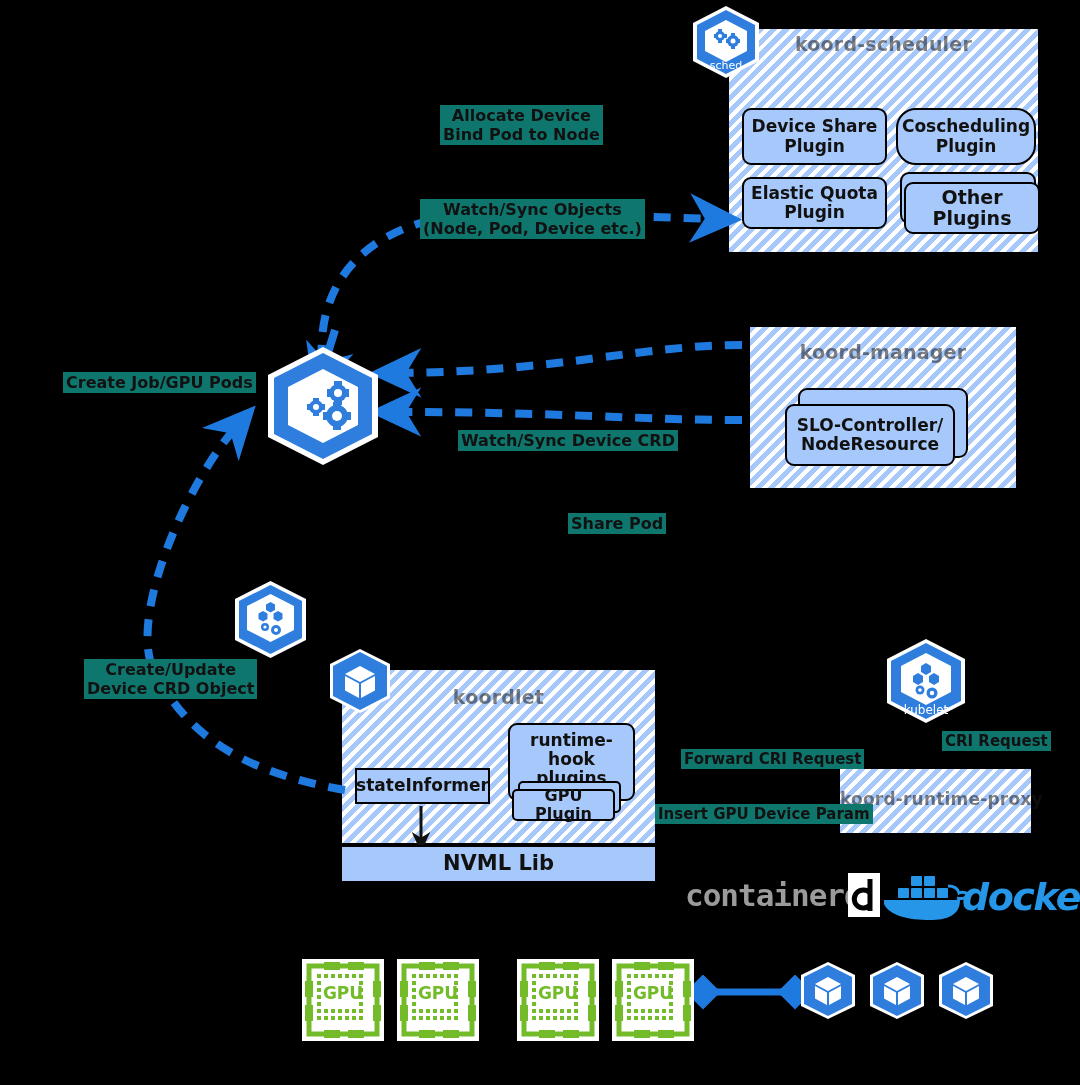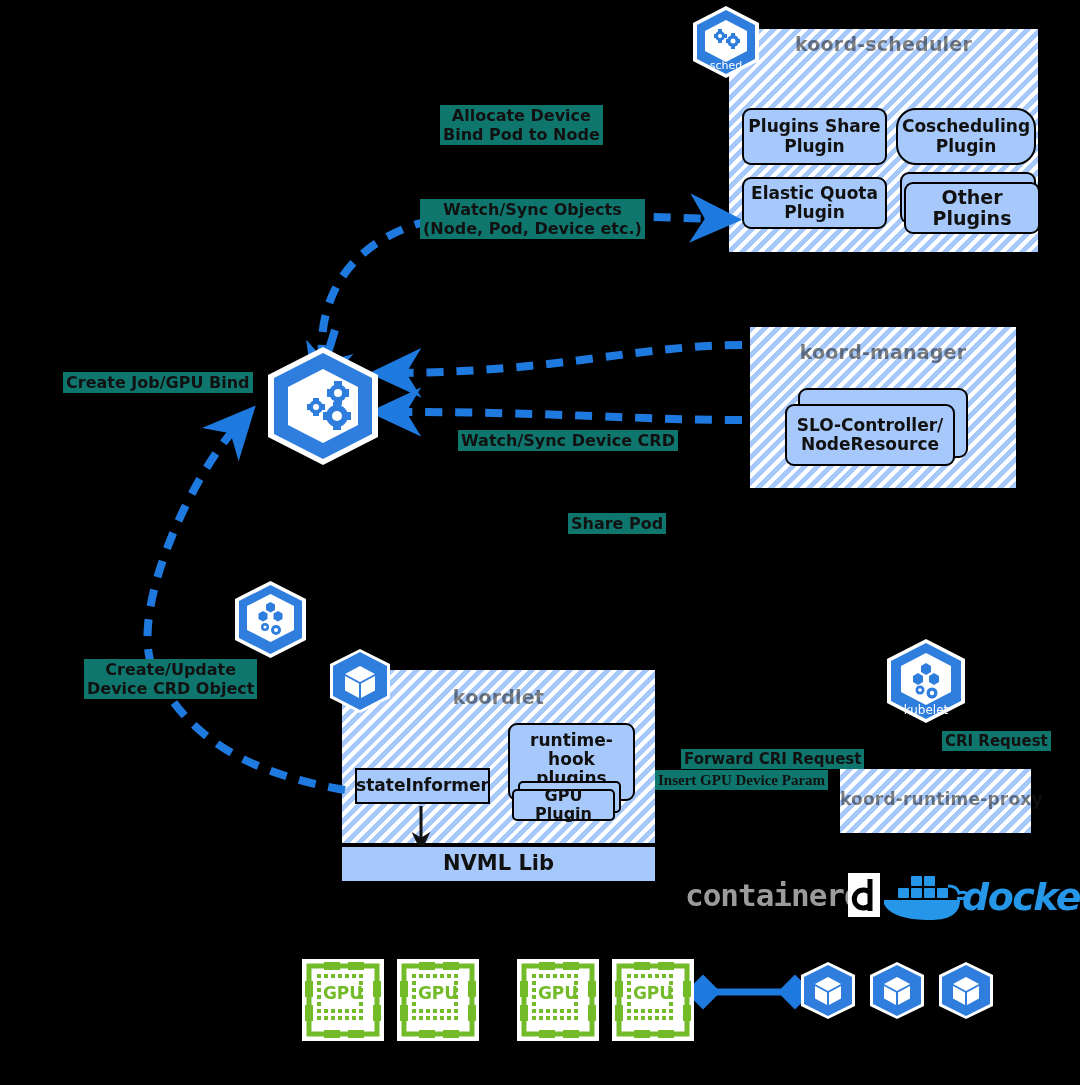--- a/index.html
+++ b/index.html
@@ -129,21 +129,21 @@
 
   <div class="node hatch-box" style="left:340px; top:668px; width:317px; height:177px;">
     <div class="hatch-title" style="top:16px;">koordlet</div>
   </div>
 
   <div class="node hatch-box" style="left:838px; top:767px; width:195px; height:68px;">
     <div class="hatch-title" style="top:20px; font-size:17px;">koord-runtime-proxy</div>
   </div>
 
   <div class="card" style="left:742px; top:108px; width:145px; height:57px; font-size:17px;">
-    <span style="white-space:pre-line;">Plugins Share
+    <span style="white-space:pre-line;">Device Share
 Plugin</span>
   </div>
   <div class="card" style="left:896px; top:108px; width:140px; height:57px; font-size:17px;border-radius:20px;">
     <span style="white-space:pre-line;">Coscheduling
 Plugin</span>
   </div>
   <div class="card" style="left:742px; top:177px; width:145px; height:52px; font-size:17px;">
     <span style="white-space:pre-line;">Elastic Quota
 Plugin</span>
   </div>
@@ -204,32 +204,32 @@
     <path d="M 703,992 L 795,992" fill="none" stroke="#1f7ae0" stroke-width="7" marker-start="url(#dot-start)" marker-end="url(#dot-start)"></path>
   </svg>
 
   <div class="chip center" style="left:440px; top:105px; font-size:16px;">Allocate Device
 Bind Pod to Node</div>
 
   <div class="chip center" style="left:420px; top:199px; font-size:16px;">Watch/Sync Objects
 (Node, Pod, Device etc.)</div>
 
 
-  <div class="chip" style="left:63px; top:372px; font-size:16px;">Create Job/GPU Bind</div>
+  <div class="chip" style="left:63px; top:372px; font-size:16px;">Create Job/GPU Pods</div>
 
   <div class="chip" style="left:458px; top:430px; font-size:16px;">Watch/Sync Device CRD</div>
 
   <div class="chip" style="left:568px; top:513px; font-size:16px;">Share Pod</div>
 
   <div class="chip center" style="left:84px; top:659px; font-size:16px;">Create/Update
 Device CRD Object</div>
 
   <div class="chip" style="left:681px; top:749px; font-size:15px;">Forward CRI Request</div>
 
-  <div class="chip" style="left:655px; top:770px; font-size:15px;font-family:Liberation Serif, serif;">Insert GPU Device Param</div>
+  <div class="chip" style="left:655px; top:804px; font-size:15px;">Insert GPU Device Param</div>
 
   <div class="chip" style="left:942px; top:731px; font-size:15px;">CRI Request</div>
 
   <svg class="hex" style="left:258px; top:345px; width:130px; height:130px;" viewBox="0 0 130 130">
     <polygon points="65,2 120,30 120,92 65,120 10,92 10,30" fill="#ffffff"></polygon>
     <polygon points="65,8 114,33 114,89 65,114 16,89 16,33" fill="#2f7ede"></polygon>
     <polygon points="65,24 100,42 100,80 65,98 30,80 30,42" fill="#ffffff"></polygon>
     <g fill="#2f7ede">
       <circle cx="80" cy="48" r="9"></circle>
         <circle cx="80" cy="48" r="4" fill="#ffffff"></circle>

